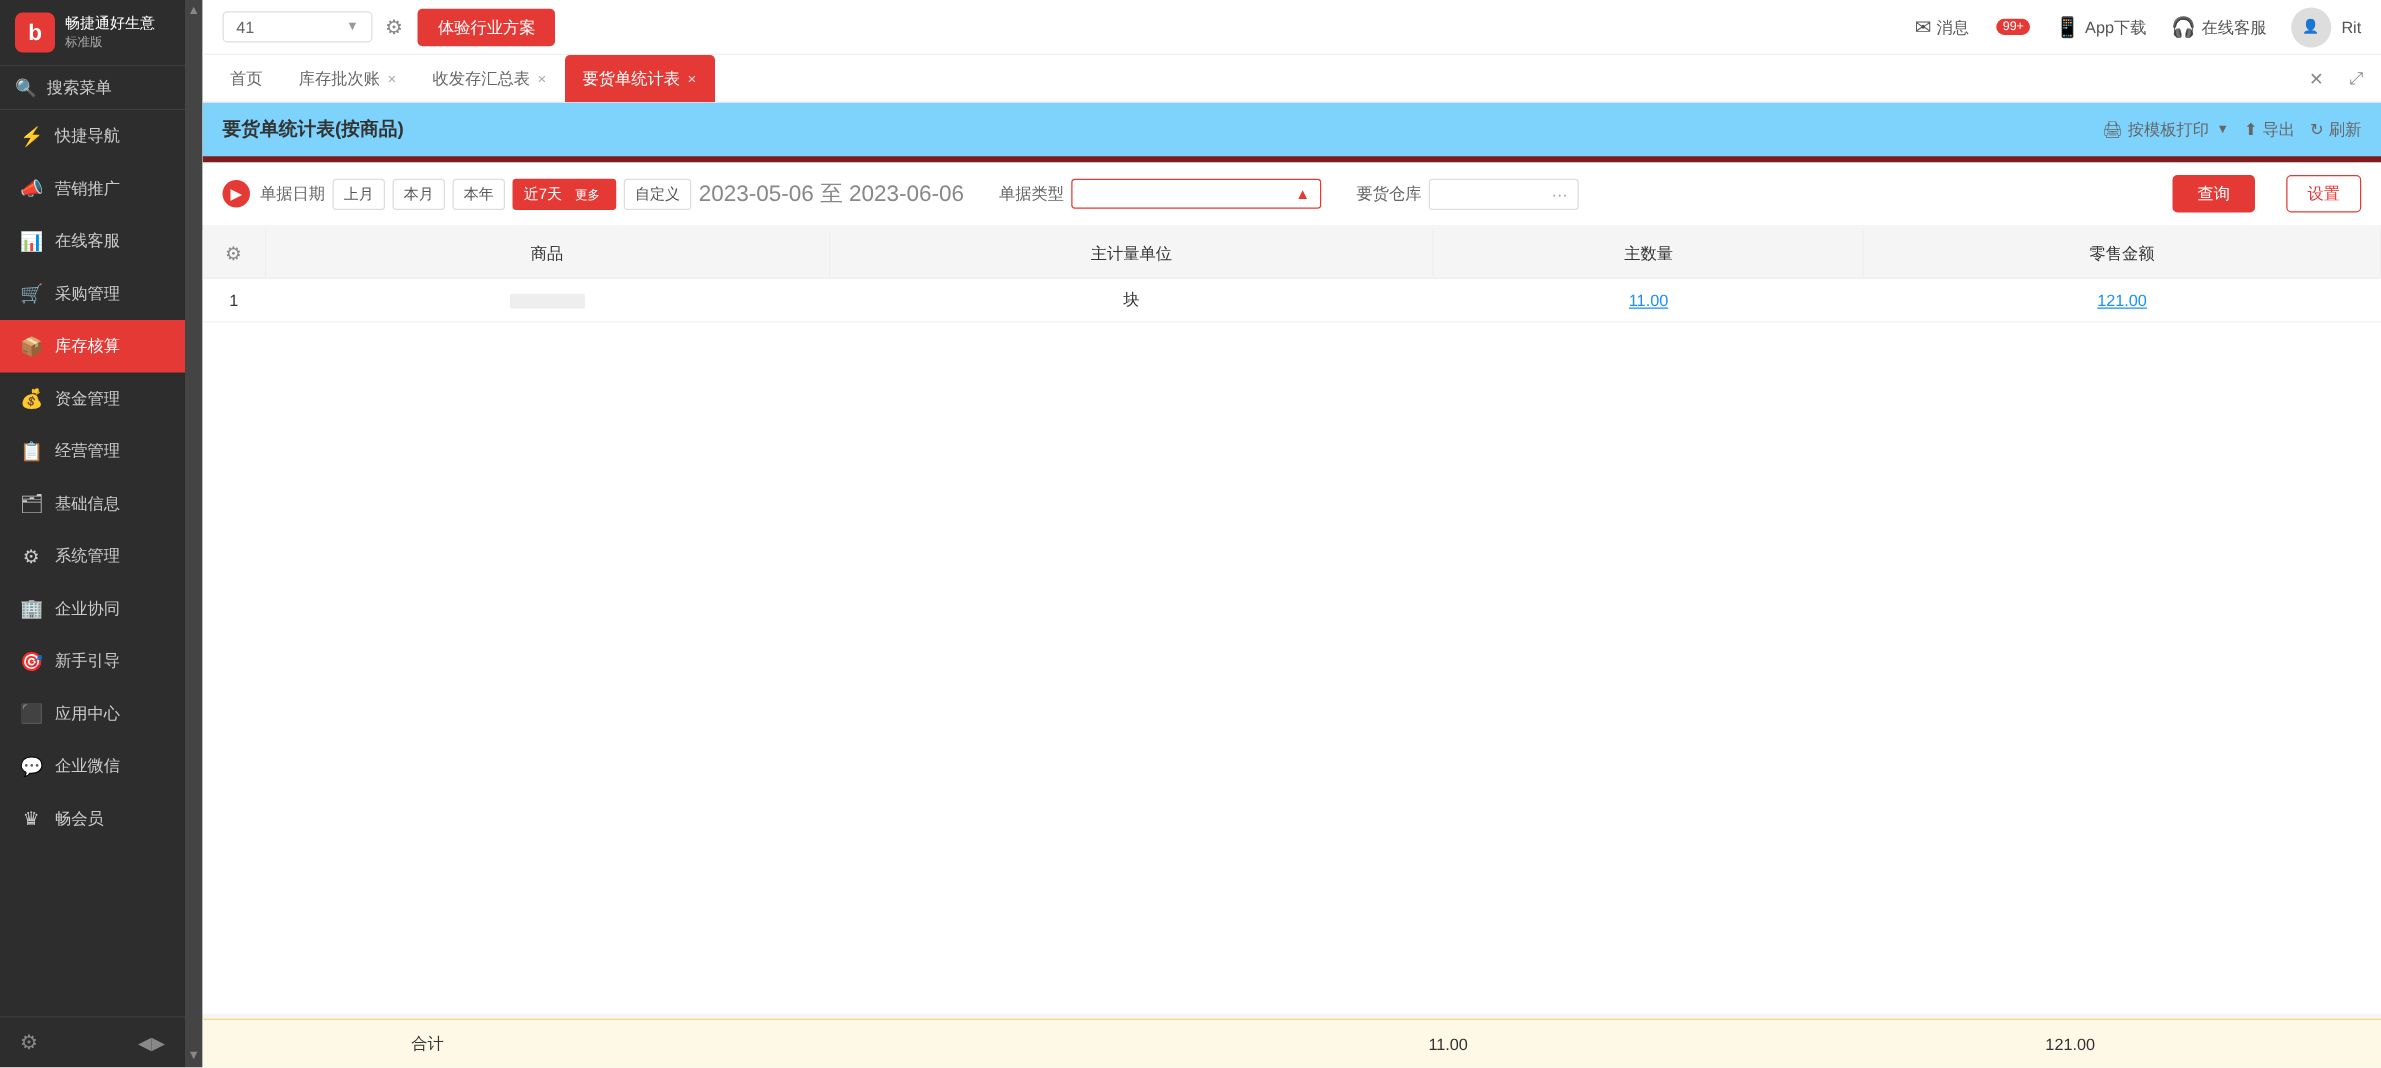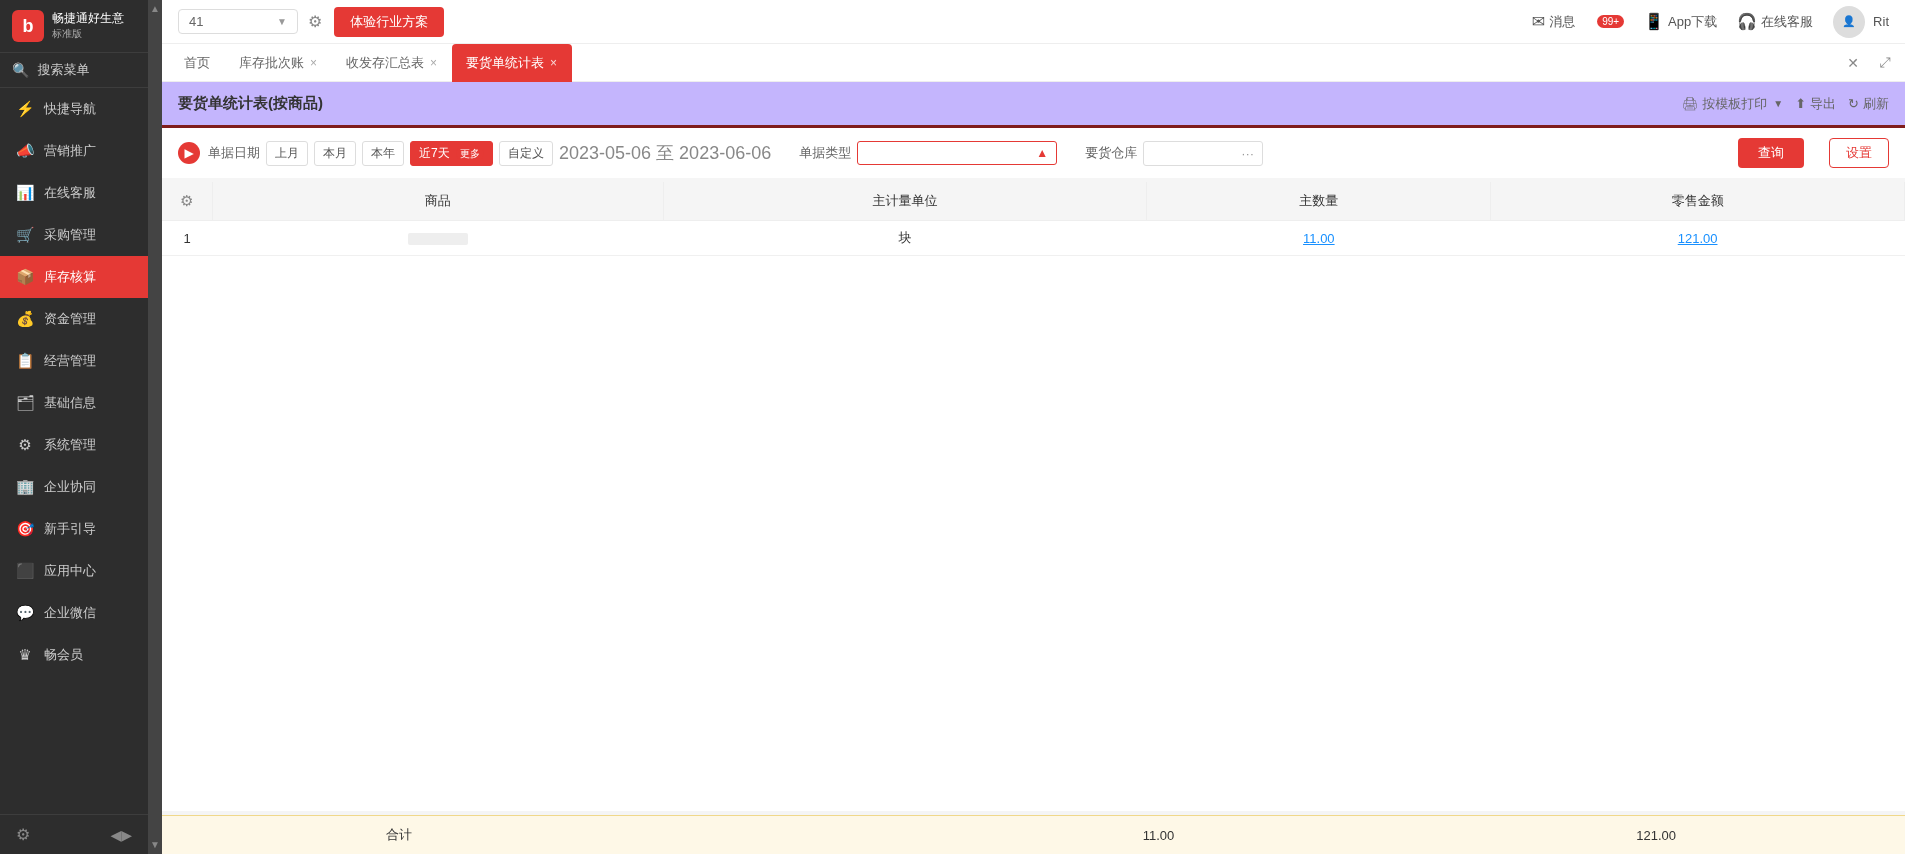--- a/index.html
+++ b/index.html
@@ -220,26 +220,26 @@
     .content {
       flex: 1;
       background: #f5f5f5;
       overflow: auto;
       display: flex;
       flex-direction: column;
     }
 
     
     .page-header {
-      background: #c4b5fd;
+      background: #7dd3fc;
       padding: 12px 16px;
       display: flex;
       align-items: center;
       justify-content: space-between;
-      border-bottom: 3px solid #7f1d1d;
+      border-bottom: 5px solid #7f1d1d;
       flex-shrink: 0;
     }
     .page-title {
       font-size: 15px;
       font-weight: bold;
       color: #333;
     }
     .page-actions {
       display: flex;
       align-items: center;
@@ -413,21 +413,21 @@
       flex-shrink: 0;
     }
     .footer-cell {
       flex: 1;
       text-align: center;
       font-size: 13px;
       color: #333;
     }
     .footer-cell-wide {
       width: 200px;
-      text-align: right;
+      text-align: center;
       padding-left: 60px;
       font-size: 13px;
       color: #333;
     }
   </style>
 </head>
 <body>
 
 <div class="sidebar">
   <div class="sidebar-logo">

